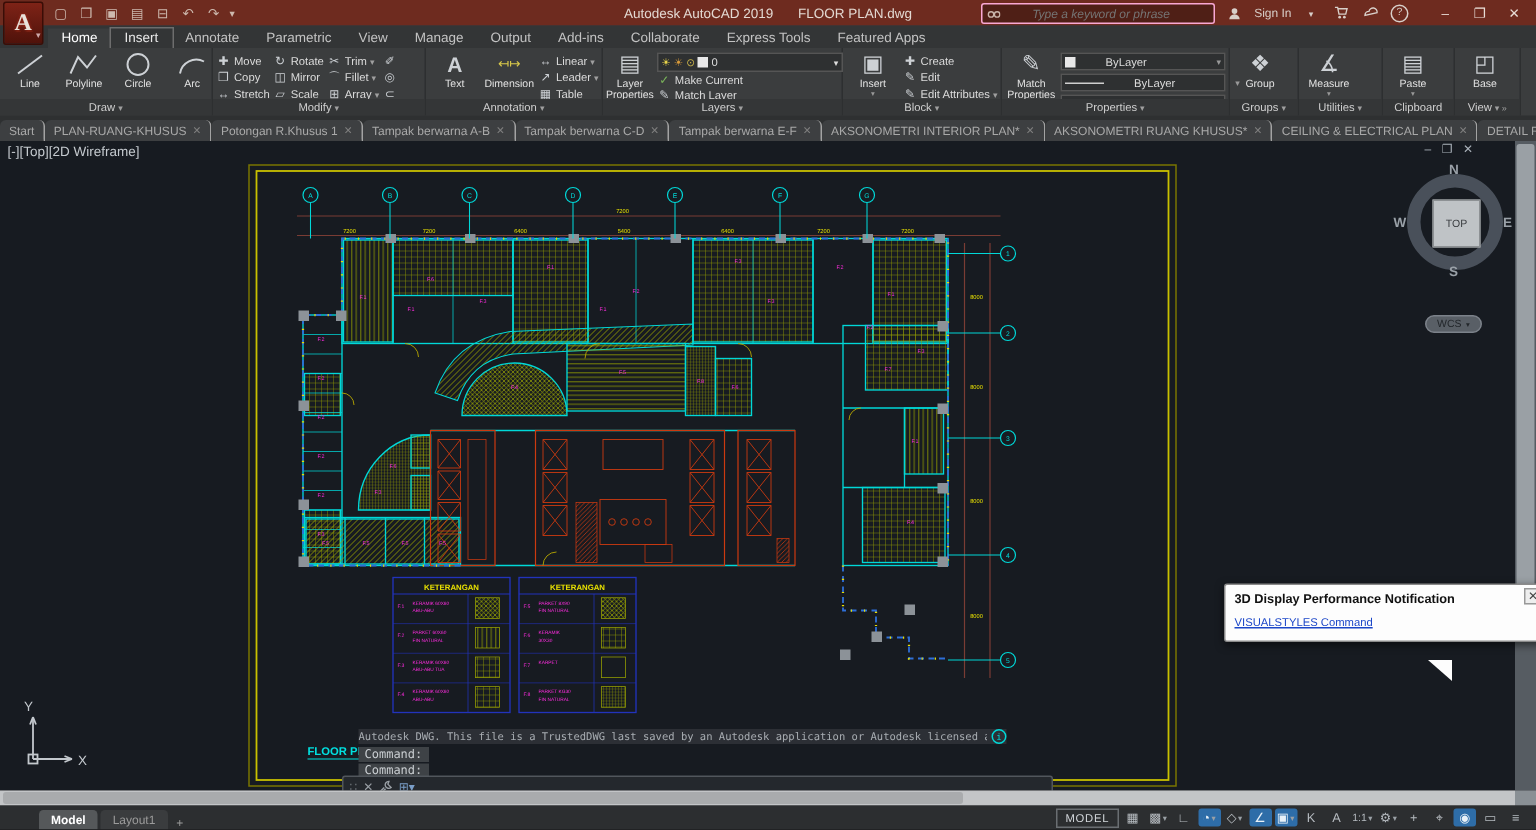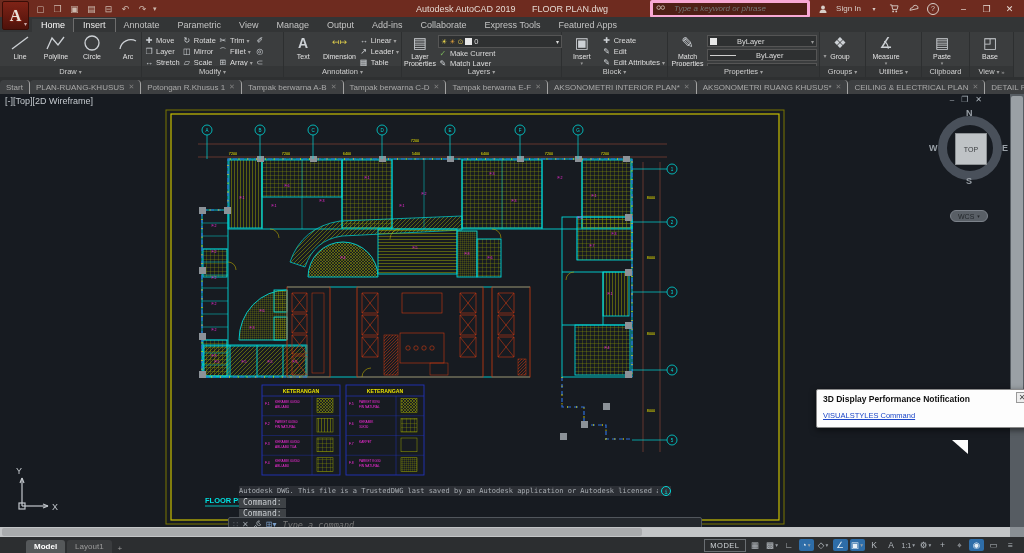--- a/index.html
+++ b/index.html
@@ -14,22 +14,22 @@
   .acad-logo .A{font-family:"Liberation Serif",serif;font-weight:bold;font-size:16px;
                 color:#e8e2da;text-shadow:0 0 2px #b03020,1px 1px 0 #701d10;}
   .acad-logo .dd{position:absolute;right:1px;bottom:2px;font-size:6px;color:#caa;}
   .qat{display:flex;align-items:center;gap:4px;margin-left:34px;}
   .qat .qi{width:13px;height:12px;display:flex;align-items:center;justify-content:center;
            color:#cdb9ae;font-size:9px;}
   .qat .qmenu{font-size:7px;color:#cdb9ae;}
   .title-text{position:absolute;left:0;right:0;text-align:center;pointer-events:none;color:#e3d9d2;}
   .title-text .doc{margin-left:14px;}
   .tb-right{margin-left:auto;display:flex;align-items:center;gap:6px;padding-right:4px;}
-  .searchbox{display:flex;align-items:center;width:148px;height:12px;background:#4c201612;
-             background:rgba(0,0,0,.28);border:3px solid #f9a8d4;border-radius:2px;padding:0 3px;gap:7px;}
+  .searchbox{display:flex;align-items:flex-end;width:148px;height:12px;background:#4c201612;
+             background:rgba(0,0,0,.28);border:1px solid #f9a8d4;border-radius:2px;padding:0 3px;gap:19px;}
   .searchbox input{flex:1;background:transparent;border:0;outline:none;color:#c9b4aa;
                    font-size:8px;font-style:italic;font-family:"Liberation Sans",sans-serif;width:90px;}
   .tbicon{display:flex;align-items:center;justify-content:center;color:#d8cfc9;font-size:9px;width:14px;height:13px;}
   .winbtns{display:flex;gap:2px;margin-left:8px;}
   .winbtn{width:21px;height:13px;display:flex;align-items:center;justify-content:center;font-size:9px;color:#e8ddd6;}
   
   .rtabstrip{position:absolute;top:17px;left:0;width:1024px;height:15px;background:#333536;
              display:flex;align-items:flex-end;padding-left:32px;box-sizing:border-box;}
   .rtab{padding:1px 9px 2px;font-size:9px;color:#c3c3c3;}
   .rtab.active{background:#3b3d3e;color:#fff;}
@@ -241,21 +241,21 @@
         </div>
     </div>
     <div class="panel" style="width:142px">
       <div class="minigrid">
           <div class="mini">
             <span class="g">✚</span>
             <span>Move</span>
           </div>
           <div class="mini">
             <span class="g">❐</span>
-            <span>Layer</span>
+            <span>Copy</span>
           </div>
           <div class="mini">
             <span class="g">↔</span>
             <span>Stretch</span>
           </div>
           <div class="mini">
             <span class="g">↻</span>
             <span>Rotate</span>
           </div>
           <div class="mini">
@@ -812,21 +812,20 @@
     <div class="cmdchip" style="top:404px">Command:</div>
     <div class="cmdchip" style="top:415px">Command:</div>
 
     <div class="cmdbar">
       <span class="grip">∷</span>
       <span class="cbtn">✕</span>
       <svg width="9" height="9" viewBox="0 0 10 10">
           <path d="M7,1 a2.6,2.6 0 1 0 1.6,4.5 L6.2,3.1 Z M3.5,5.5 L1,8 l1,1 2.5,-2.5" fill="none" stroke="#9aa0a6" stroke-width="1"></path>
         </svg>
       <span style="color:#7a9ec8;font-size:8px">⊞▾</span>
-      <input placeholder="Type a command" style="">
     </div>
 
     <svg class="ucs" width="48" height="52" viewBox="0 0 48 52">
       <g stroke="#c3c8cd" stroke-width="1.2" fill="none">
         <line x1="8" y1="44" x2="34" y2="44"></line>
           <line x1="8" y1="44" x2="8" y2="16"></line>
         <path d="M34,44 l-5,-2 M34,44 l-5,2"></path>
           <path d="M8,16 l-2,5 M8,16 l2,5"></path>
         <rect x="5" y="41" width="6" height="6"></rect>
       </g>

